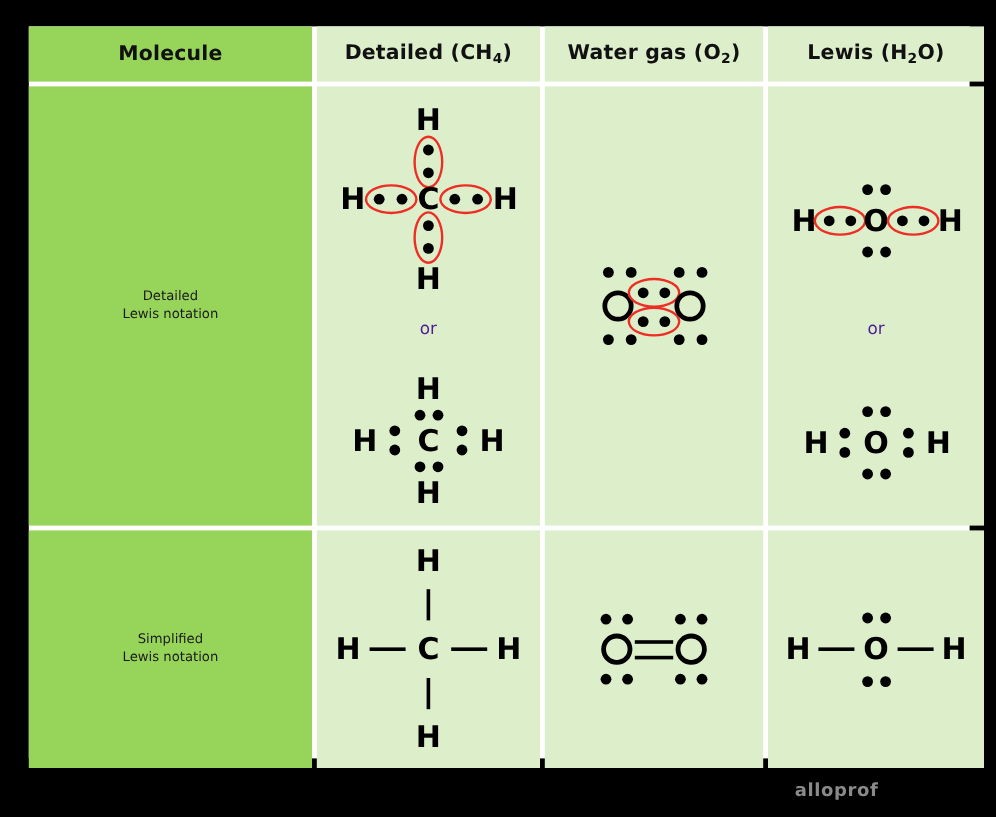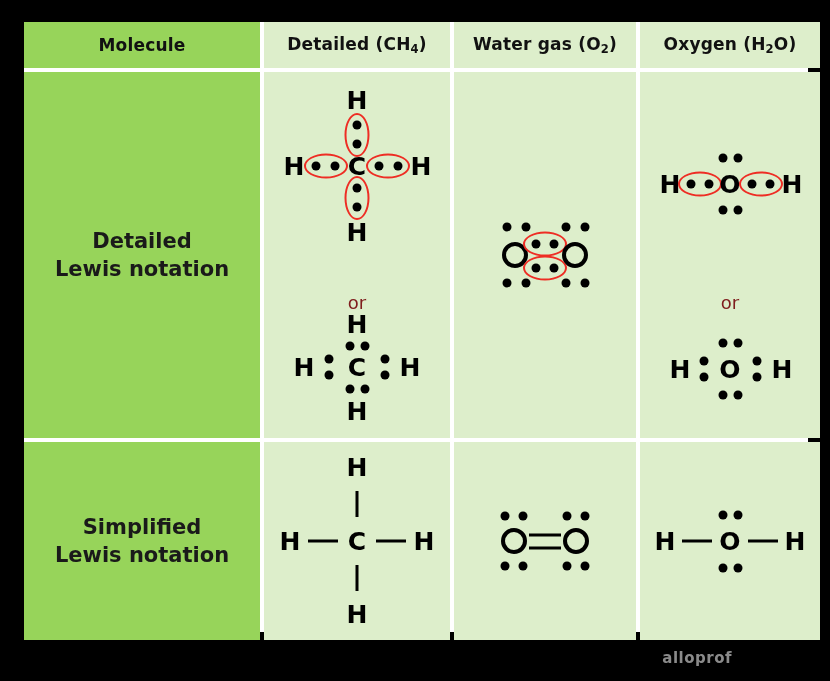--- a/index.html
+++ b/index.html
@@ -25,21 +25,21 @@
   .body-cell{background:#ddeecb;}
 
   .center{
     display:flex;align-items:center;justify-content:center;
     width:100%;height:100%;text-align:center;
   }
   .hdr-text{
     font-size:17px;font-weight:bold;color:#111;letter-spacing:.2px;
   }
   .rowlbl-text{
-    font-size:21px;color:#1a1a1a;line-height:1.35;font-weight:bold;
+    font-size:11px;color:#1a1a1a;line-height:1.35;
   }
   sub{font-size:.68em;vertical-align:-.28em;}
 
   
   .lewis{position:relative;width:100%;height:100%;}
   .abs{position:absolute;}
   .atom{
     font-size:25px;font-weight:bold;color:#000;
     font-family:"DejaVu Sans","Liberation Sans",sans-serif;
     transform:translate(-50%,-50%);white-space:nowrap;line-height:1;
@@ -54,23 +54,22 @@
   }
   .ell-h{width:40px;height:21px;}
   .ell-v{width:21px;height:40px;}
   .bond-h{height:3px;background:#000;transform:translate(-50%,-50%);}
   .bond-v{width:3px;background:#000;transform:translate(-50%,-50%);}
   .ocircle{
     border:4px solid #000;border-radius:50%;width:18px;height:18px;
     transform:translate(-50%,-50%);box-sizing:content-box;
   }
   .ortext{
-    font-size:18px;color:#7f1d1d;transform:translate(-50%,-50%);
+    font-size:14px;color:#4c1d95;transform:translate(-50%,-50%);
     font-family:"DejaVu Sans","Liberation Sans",sans-serif;
-    margin-top:28px;
   }
 
   .watermark{
     position:absolute;right:18px;bottom:14px;
     font-size:15px;color:#8a8a8a;letter-spacing:.5px;font-weight:bold;
   }
 </style>
 </head>
 <body>
 
@@ -91,21 +90,21 @@
     </div>
 
     <div class="cell hd-light">
       <div class="center">
           <span class="hdr-text"><span>Water gas (O</span><sub>2</sub><span>)</span></span>
         </div>
     </div>
 
     <div class="cell hd-light">
       <div class="center">
-          <span class="hdr-text"><span>Oxygen (H</span><sub>2</sub><span>O)</span></span>
+          <span class="hdr-text"><span>Lewis (H</span><sub>2</sub><span>O)</span></span>
         </div>
     </div>
 
     <div class="cell row-label">
       <div class="center">
         <span class="rowlbl-text">
           <span>Detailed</span><br>
           <span>Lewis notation</span>
         </span>
       </div>

